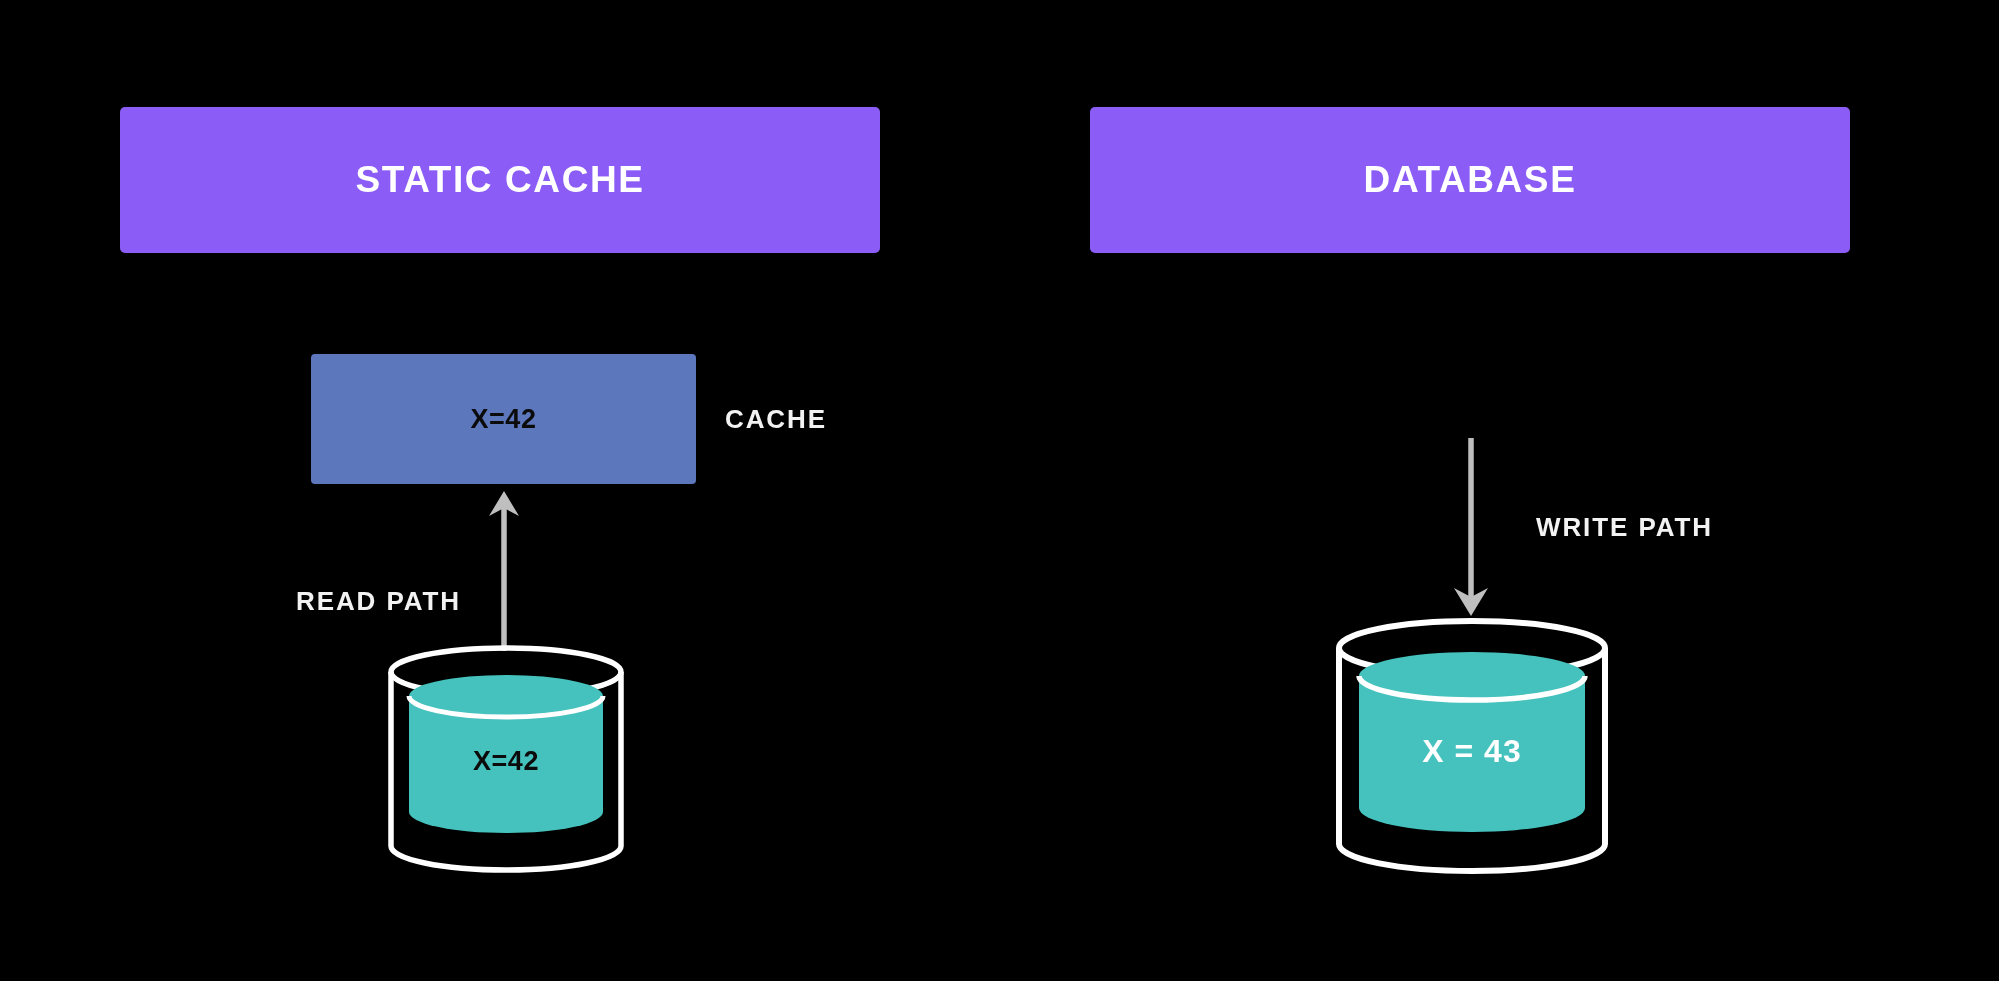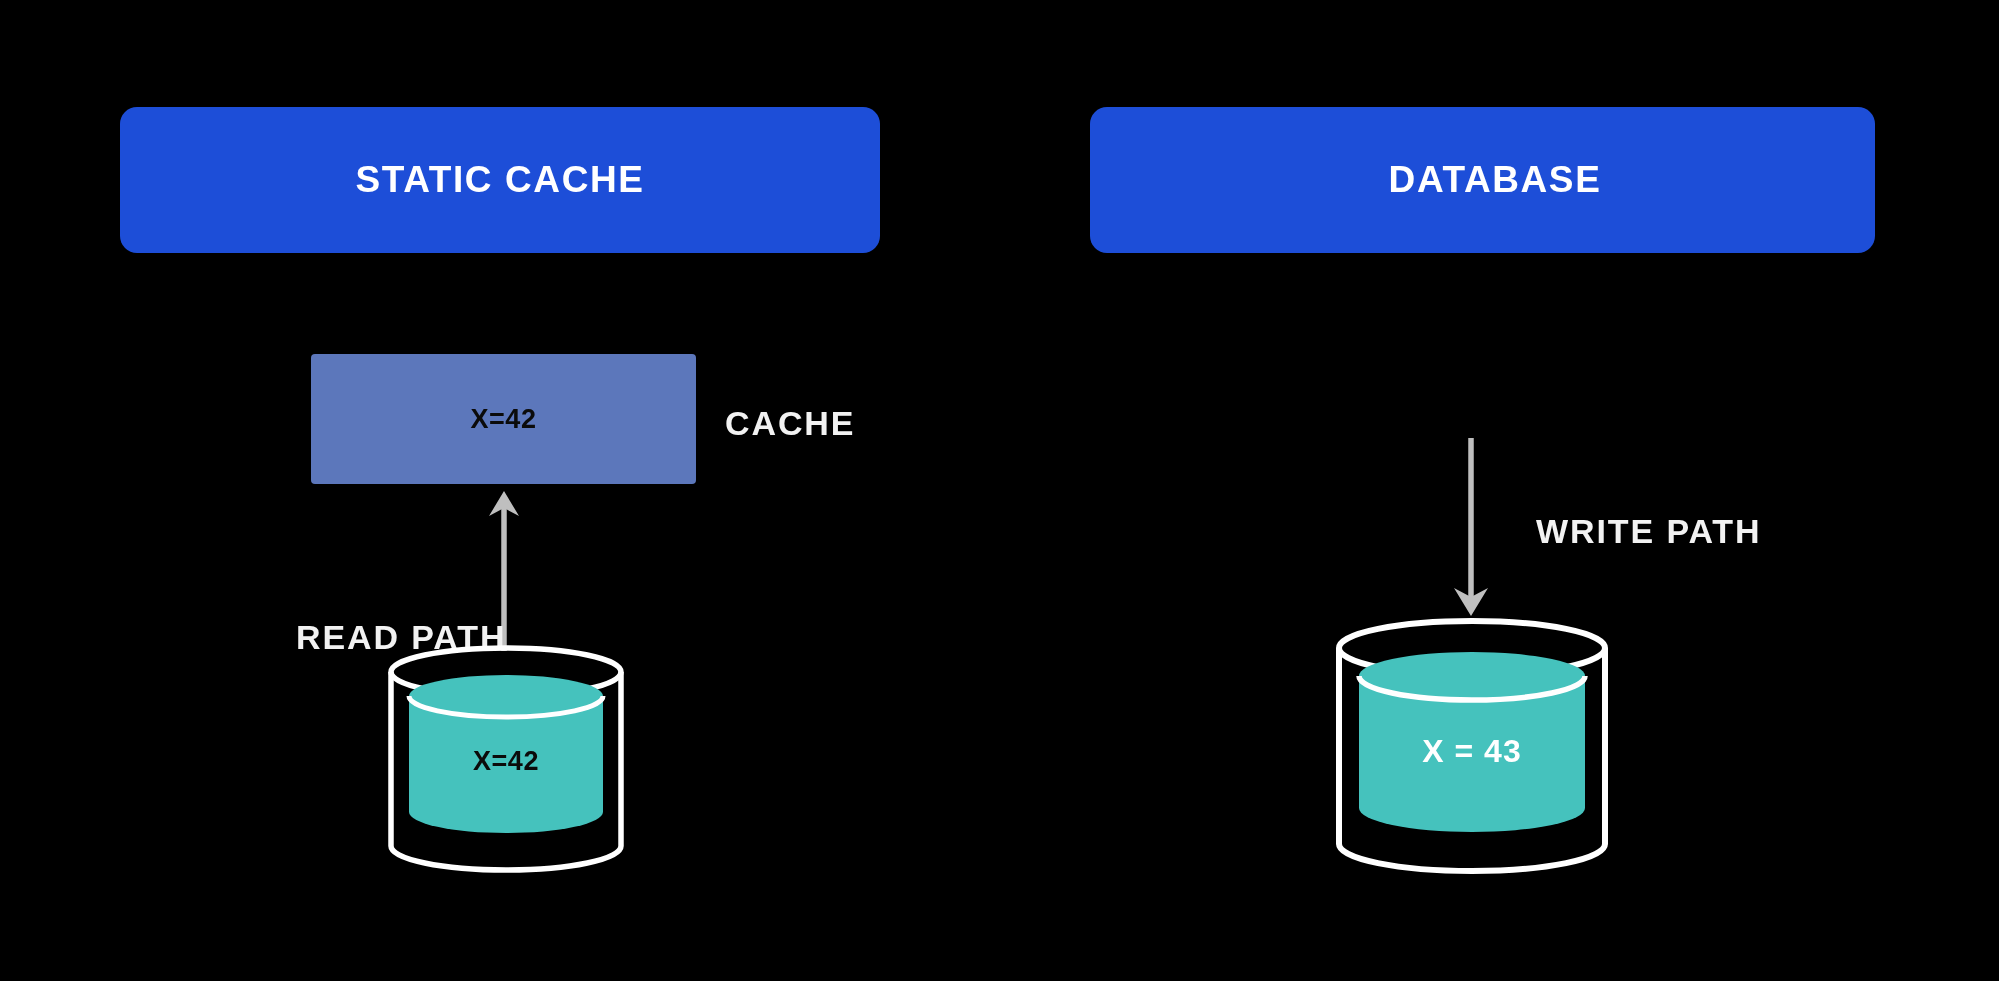--- a/index.html
+++ b/index.html
@@ -14,22 +14,22 @@
     position: relative;
     width: 1999px;
     height: 981px;
     background: #000000;
     overflow: hidden;
   }
 
   
   .header-panel {
     position: absolute;
-    background: #1d4ed8;
-    border-radius: 17px;
+    background: #8b5cf6;
+    border-radius: 5px;
     display: flex;
     align-items: center;
     justify-content: center;
   }
   .header-panel-label {
     color: #ffffff;
     font-size: 37px;
     font-weight: bold;
     letter-spacing: 1.6px;
     white-space: nowrap;
@@ -38,21 +38,20 @@
     left: 120px;
     top: 107px;
     width: 760px;
     height: 146px;
   }
   #header-database {
     left: 1090px;
     top: 107px;
     width: 760px;
     height: 146px;
-    padding-left: 25px;
   }
 
   
   #cache-box {
     position: absolute;
     left: 311px;
     top: 354px;
     width: 385px;
     height: 130px;
     background: #5c77bb;
@@ -65,33 +64,32 @@
     color: #0b0b0b;
     font-size: 27px;
     font-weight: bold;
     letter-spacing: 0.5px;
   }
 
   
   .path-label {
     position: absolute;
     color: #f2f2f2;
-    font-size: 34px;
+    font-size: 26px;
     font-weight: bold;
     letter-spacing: 1.9px;
     white-space: nowrap;
   }
   #cache-side-label {
     left: 725px;
     top: 404px;
   }
   #read-path-label {
     left: 296px;
     top: 586px;
-    margin-top: 32px;
   }
   #write-path-label {
     left: 1499px;
     top: 512px;
     margin-left: 37px;
   }
 
   
   .arrow-svg {
     position: absolute;

